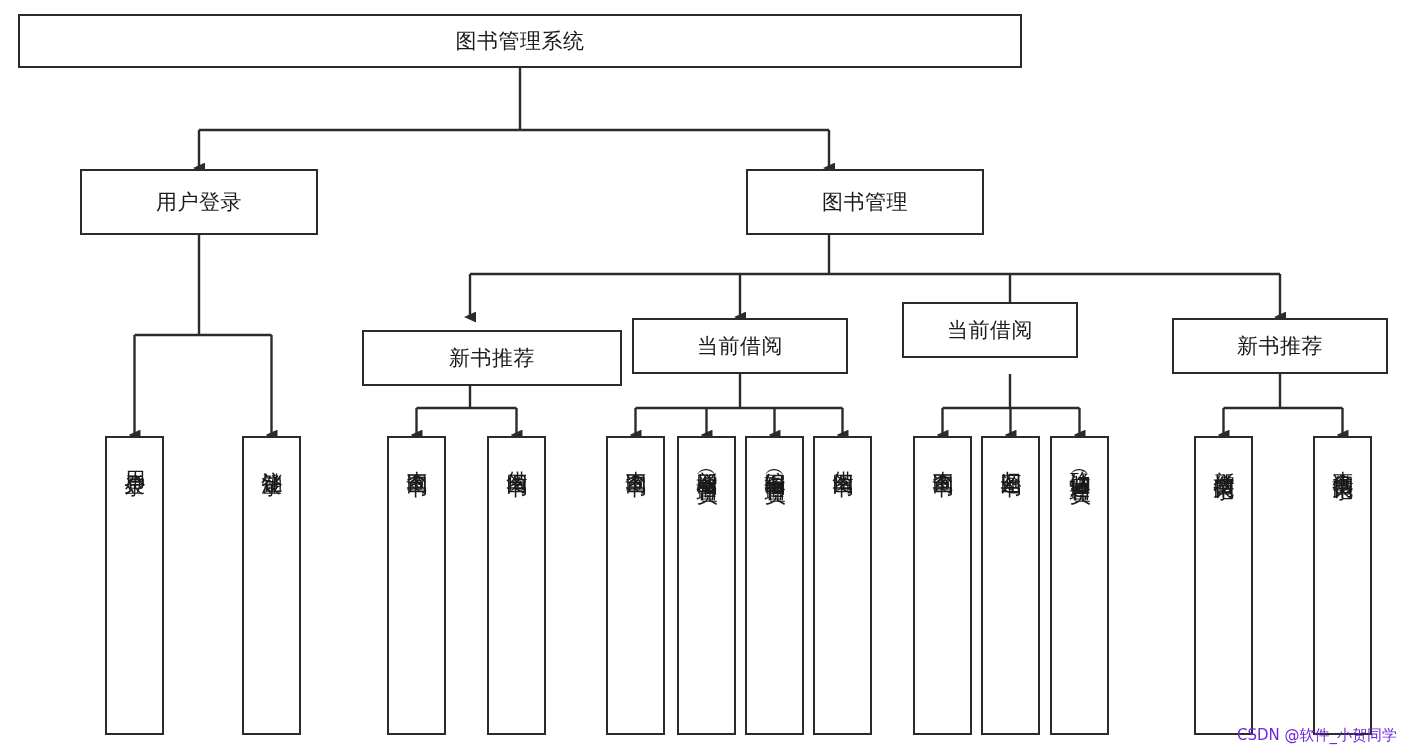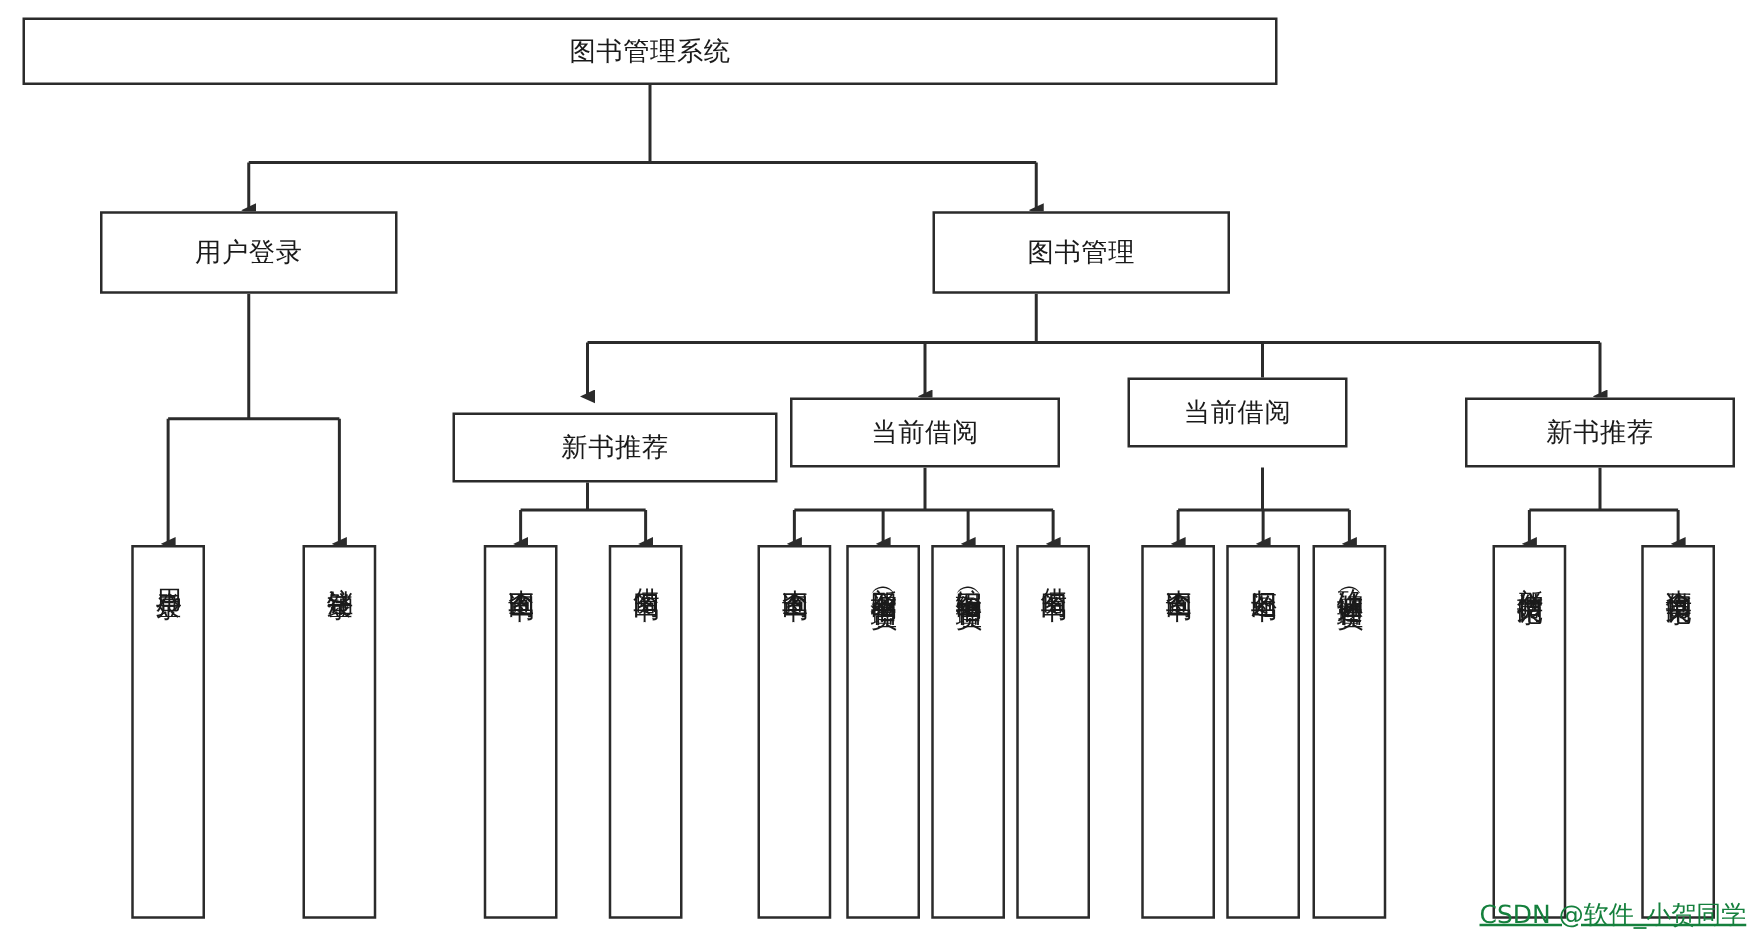--- a/index.html
+++ b/index.html
@@ -54,26 +54,25 @@
     writing-mode: vertical-rl;
     text-orientation: upright;
     font-size: 21px;
     letter-spacing: 2px;
     line-height: 1;
   }
   #watermark {
     position: absolute;
     right: 8px;
     bottom: 2px;
-    font-size: 20px;
-    color: #15803d;
+    font-size: 15px;
+    color: #6d28d9;
     z-index: 5;
     white-space: pre;
     pointer-events: none;
-    text-decoration: underline;
   }
 </style>
 </head>
 <body>
 
 <div id="diagram-root">
 
   <svg id="edge-layer" viewBox="0 0 1405 747" width="1405" height="747" aria-hidden="true">
     <defs>
       <marker id="arrow" markerWidth="12" markerHeight="12" refX="5.4" refY="6" orient="auto" markerUnits="userSpaceOnUse">

